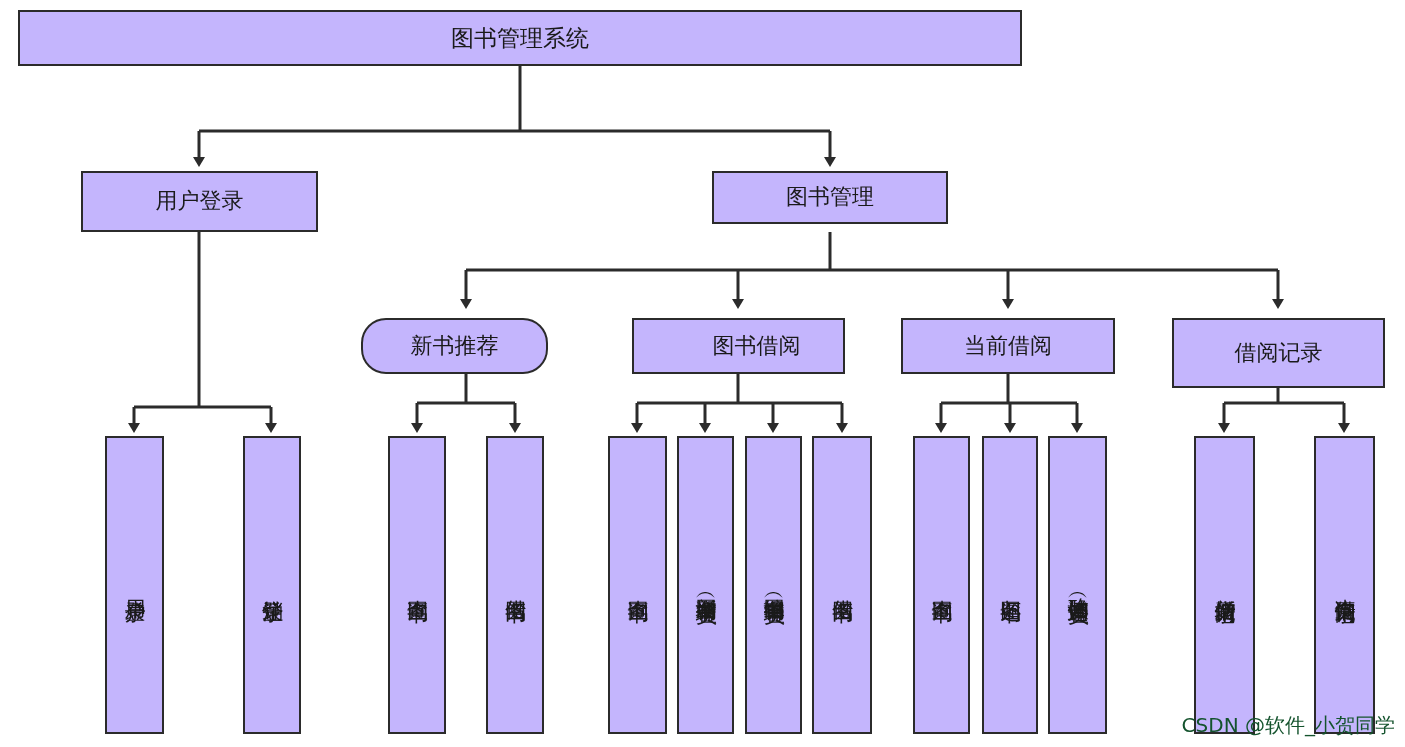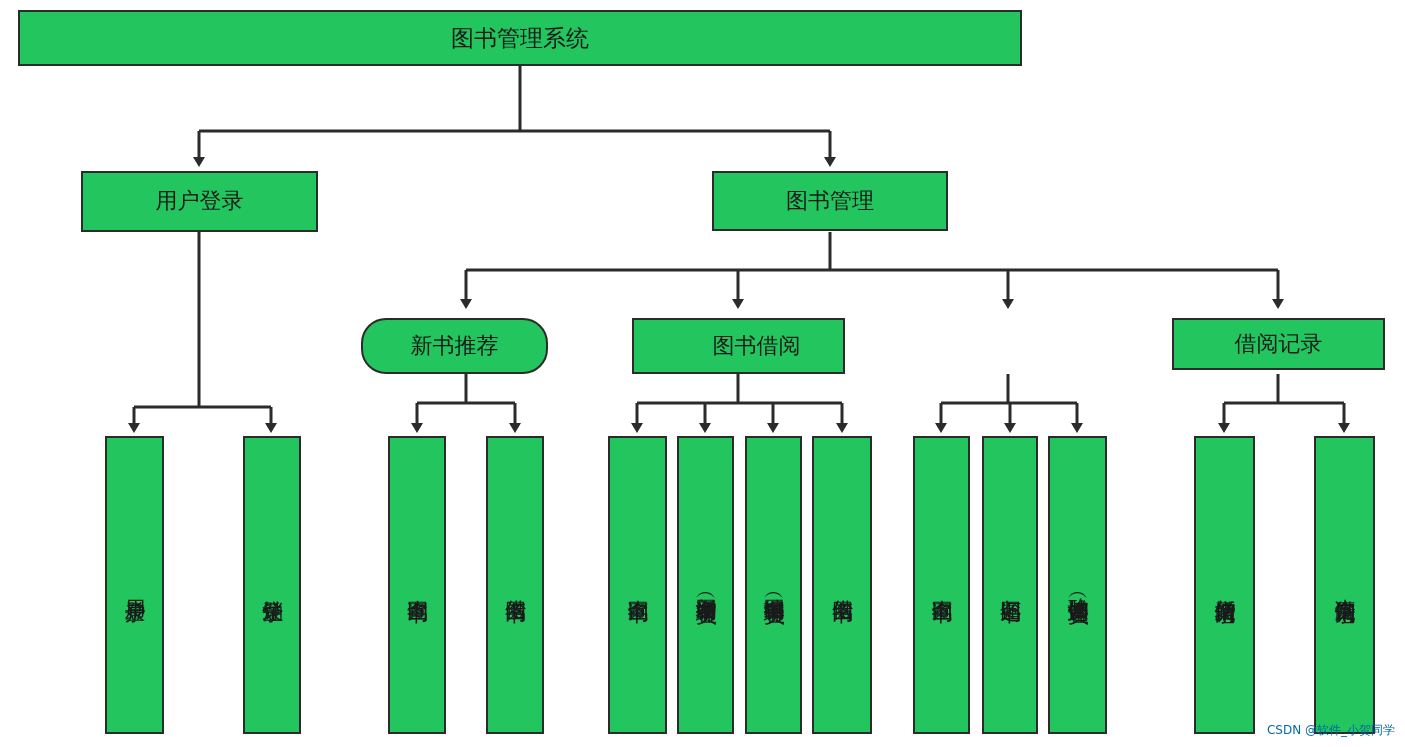--- a/index.html
+++ b/index.html
@@ -21,21 +21,21 @@
     position: absolute;
     left: 0;
     top: 0;
     width: 1405px;
     height: 747px;
   }
   .node {
     position: absolute;
     box-sizing: border-box;
     border: 2px solid #2b2b2b;
-    background: #22c55e;
+    background: #c4b5fd;
     color: #1a1a1a;
     display: flex;
     align-items: center;
     justify-content: center;
     text-align: center;
     line-height: 1.22;
   }
   .node.root {
     font-size: 23px;
   }
@@ -54,22 +54,22 @@
   }
   .node.leaf .vtext {
     writing-mode: vertical-rl;
     text-orientation: upright;
     white-space: nowrap;
   }
   .watermark {
     position: absolute;
     right: 10px;
     bottom: 8px;
-    font-size: 12px;
-    color: #0369a1;
+    font-size: 20px;
+    color: #14532d;
     white-space: nowrap;
     pointer-events: none;
   }
 </style>
 </head>
 <body>
 
 <div id="canvas">
 
   <svg id="wires" viewBox="0 0 1405 747" xmlns="http://www.w3.org/2000/svg">
@@ -124,34 +124,37 @@
   </svg>
 
   <div class="node root" style="left:18px; top:10px; width:1004px; height:56px;">
     <span>图书管理系统</span>
   </div>
 
   <div class="node level2" style="left:81px; top:171px; width:237px; height:61px;">
     <span>用户登录</span>
   </div>
 
-  <div class="node level2" style="left:712px; top:171px; width:236px; height:60px;">
+  <div class="node level2" style="left:712px; top:171px; width:236px; height:53px;">
     <span>图书管理</span>
   </div>
 
   <div class="node level3" style="left:361px; top:318px; width:187px; height:56px;border-radius:25px;">
     <span>新书推荐</span>
   </div>
 
   <div class="node level3" style="left:632px; top:318px; width:213px; height:56px;padding-left:36px;">
     <span>图书借阅</span>
   </div>
 
-
-  <div class="node level3" style="left:1172px; top:318px; width:213px; height:52px;">
+  <div class="node level3" style="left:901px; top:318px; width:214px; height:56px;">
+    <span>当前借阅</span>
+  </div>
+
+  <div class="node level3" style="left:1172px; top:318px; width:213px; height:70px;">
     <span>借阅记录</span>
   </div>
 
   <div class="node leaf" style="left:105px; top:436px; width:59px; height:298px;">
     <span class="vtext">用户登录</span>
   </div>
 
   <div class="node leaf" style="left:243px; top:436px; width:58px; height:298px;">
     <span class="vtext">注销登录</span>
   </div>

